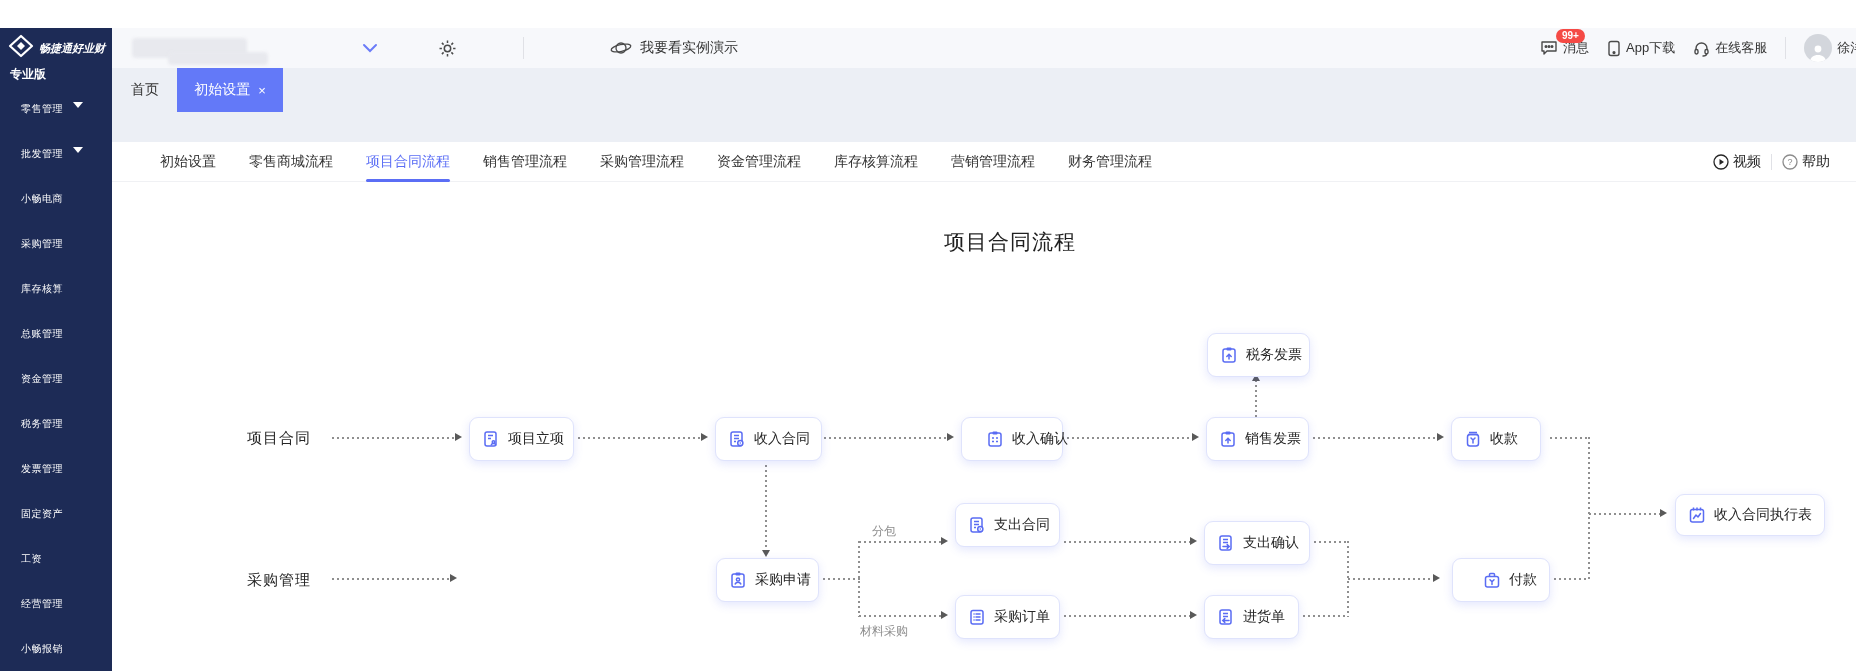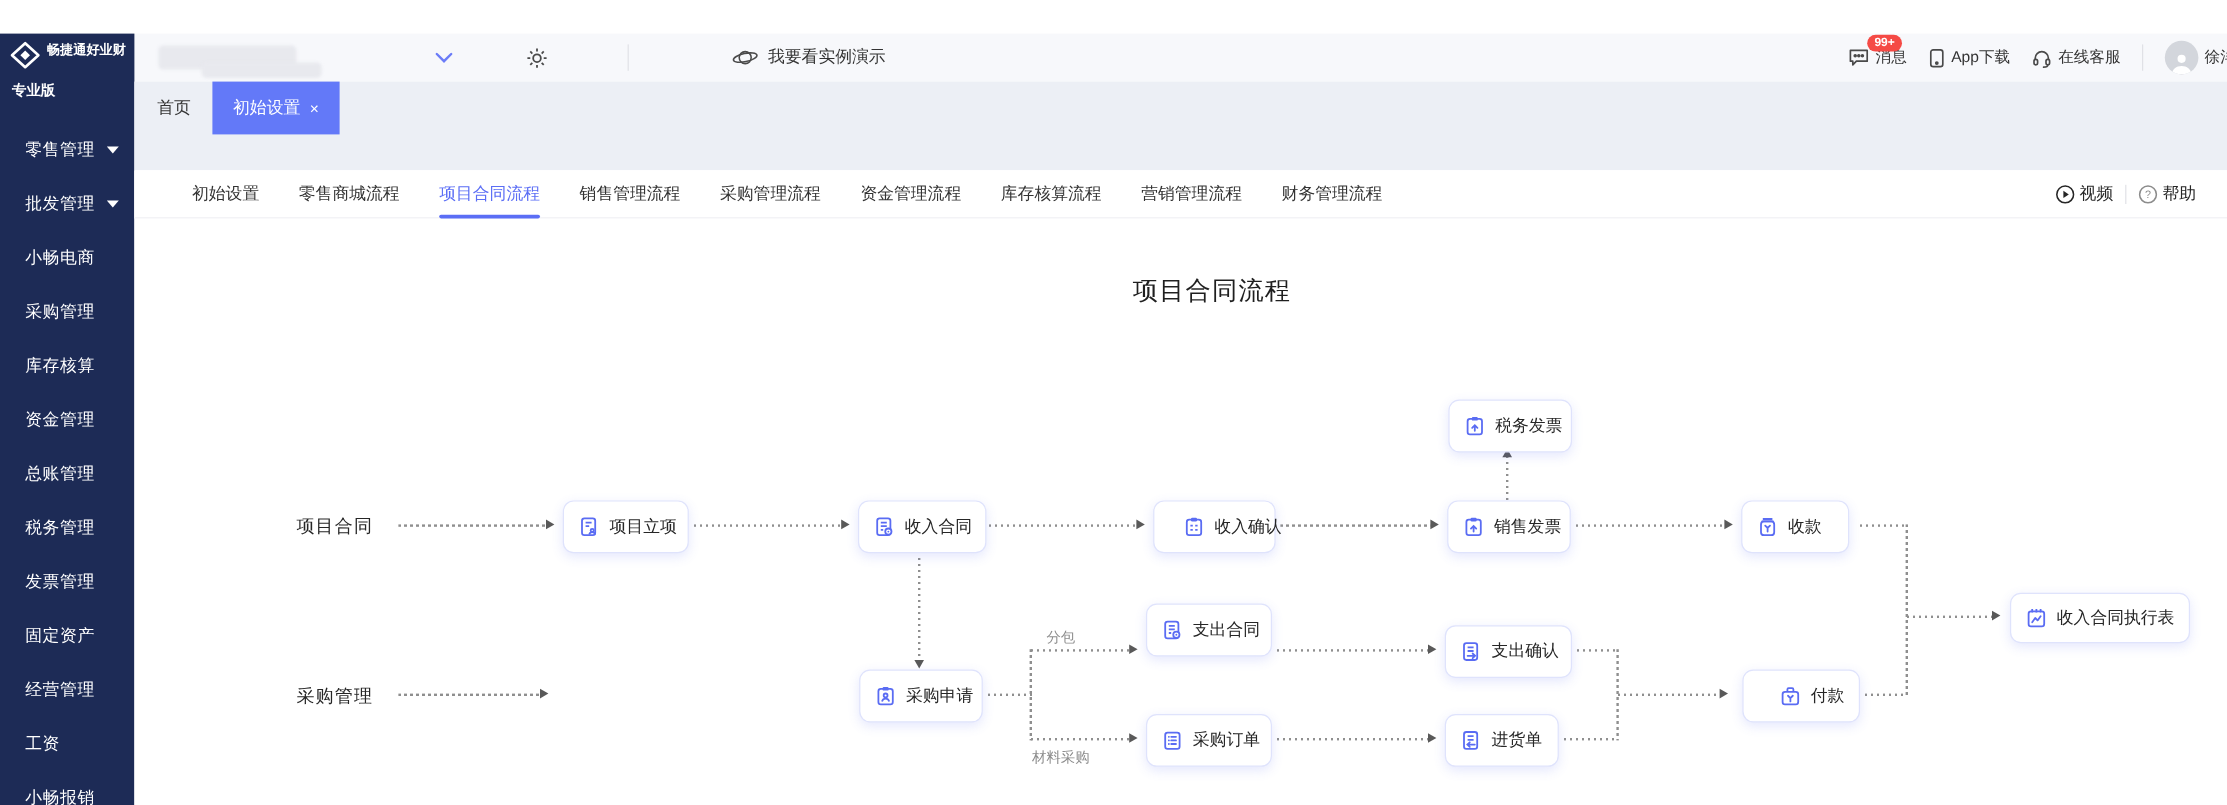--- a/index.html
+++ b/index.html
@@ -5,25 +5,25 @@
   html,body{margin:0;padding:0;}
   body{
     width:1856px;height:671px;position:relative;overflow:hidden;
     background:#ffffff;font-family:"Liberation Sans","DejaVu Sans",sans-serif;
     color:#262626;-webkit-font-smoothing:antialiased;
   }
   
   .header{position:absolute;left:112px;top:28px;width:1744px;height:40px;background:#f7f8fb;}
   .sidebar{position:absolute;left:0;top:28px;width:112px;height:643px;background:#1d2b56;overflow:hidden;}
   .logo-block{height:72px;padding:6px 8px 0 8px;box-sizing:border-box;color:#fff;}
-  .logo-row{display:flex;align-items:flex-start;gap:5px;}
+  .logo-row{display:flex;align-items:center;gap:5px;font-style:italic;}
   .logo-title{font-size:11px;font-weight:bold;color:#fff;white-space:nowrap;}
   .logo-sub{font-size:12px;color:#fff;margin:4px 0 0 2px;font-weight:bold;}
   .nav{margin-top:2px;}
-  .nav-item{height:45px;display:flex;align-items:center;padding-left:21px;color:#fff;font-size:14px;cursor:pointer;letter-spacing:.5px;}
+  .nav-item{height:45px;display:flex;padding-left:21px;color:#fff;font-size:10px;cursor:pointer;letter-spacing:.5px;}
   .caret{width:0;height:0;border-left:5px solid transparent;border-right:5px solid transparent;border-top:6px solid #fff;margin-left:10px;}
   
   .redact{position:absolute;background:#e8e9ee;border-radius:4px;filter:blur(1.5px);}
   .search-line{position:absolute;left:18px;top:38px;width:315px;height:26px;border-bottom:1px solid #d8dadf;}
   .hicon{display:inline-flex;align-items:center;justify-content:center;}
   .hdr-left-icons{position:absolute;left:250px;top:0;height:40px;display:flex;align-items:center;gap:0;}
   .hdr-demo{position:absolute;left:498px;top:0;height:40px;display:flex;align-items:center;gap:8px;font-size:14px;color:#333;}
   .vdiv{width:1px;height:22px;background:#e0e1e6;}
   .hdr-right{position:absolute;left:1428px;top:0;height:40px;display:flex;align-items:center;gap:18px;font-size:13px;color:#333;white-space:nowrap;}
   .hr-item{display:flex;align-items:center;gap:5px;cursor:pointer;position:relative;}
@@ -158,39 +158,39 @@
     <div class="nav-item">
         <span>小畅电商</span>
       </div>
     <div class="nav-item">
         <span>采购管理</span>
       </div>
     <div class="nav-item">
         <span>库存核算</span>
       </div>
     <div class="nav-item">
+        <span>总账管理</span>
+      </div>
+    <div class="nav-item">
         <span>资金管理</span>
       </div>
     <div class="nav-item">
-        <span>总账管理</span>
-      </div>
-    <div class="nav-item">
         <span>税务管理</span>
       </div>
     <div class="nav-item">
         <span>发票管理</span>
       </div>
     <div class="nav-item">
         <span>固定资产</span>
       </div>
     <div class="nav-item">
+        <span>工资</span>
+      </div>
+    <div class="nav-item">
         <span>经营管理</span>
-      </div>
-    <div class="nav-item">
-        <span>工资</span>
       </div>
     <div class="nav-item">
         <span>小畅报销</span>
       </div>
   </div>
 </div>
 
 <div class="wintabs">
   <div class="wtab-home">首页</div>
   <div class="wtab-active">

